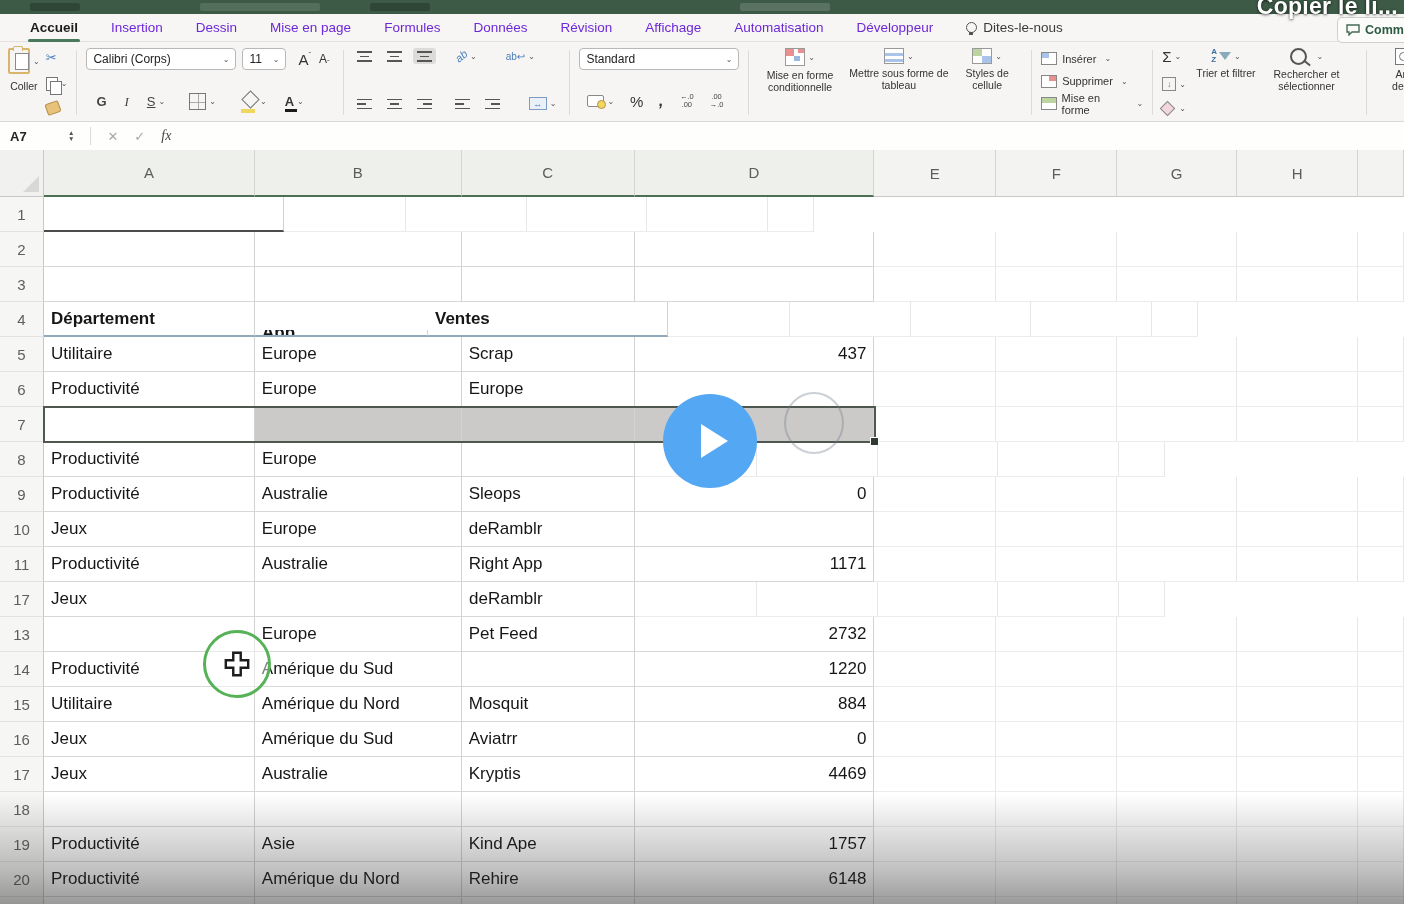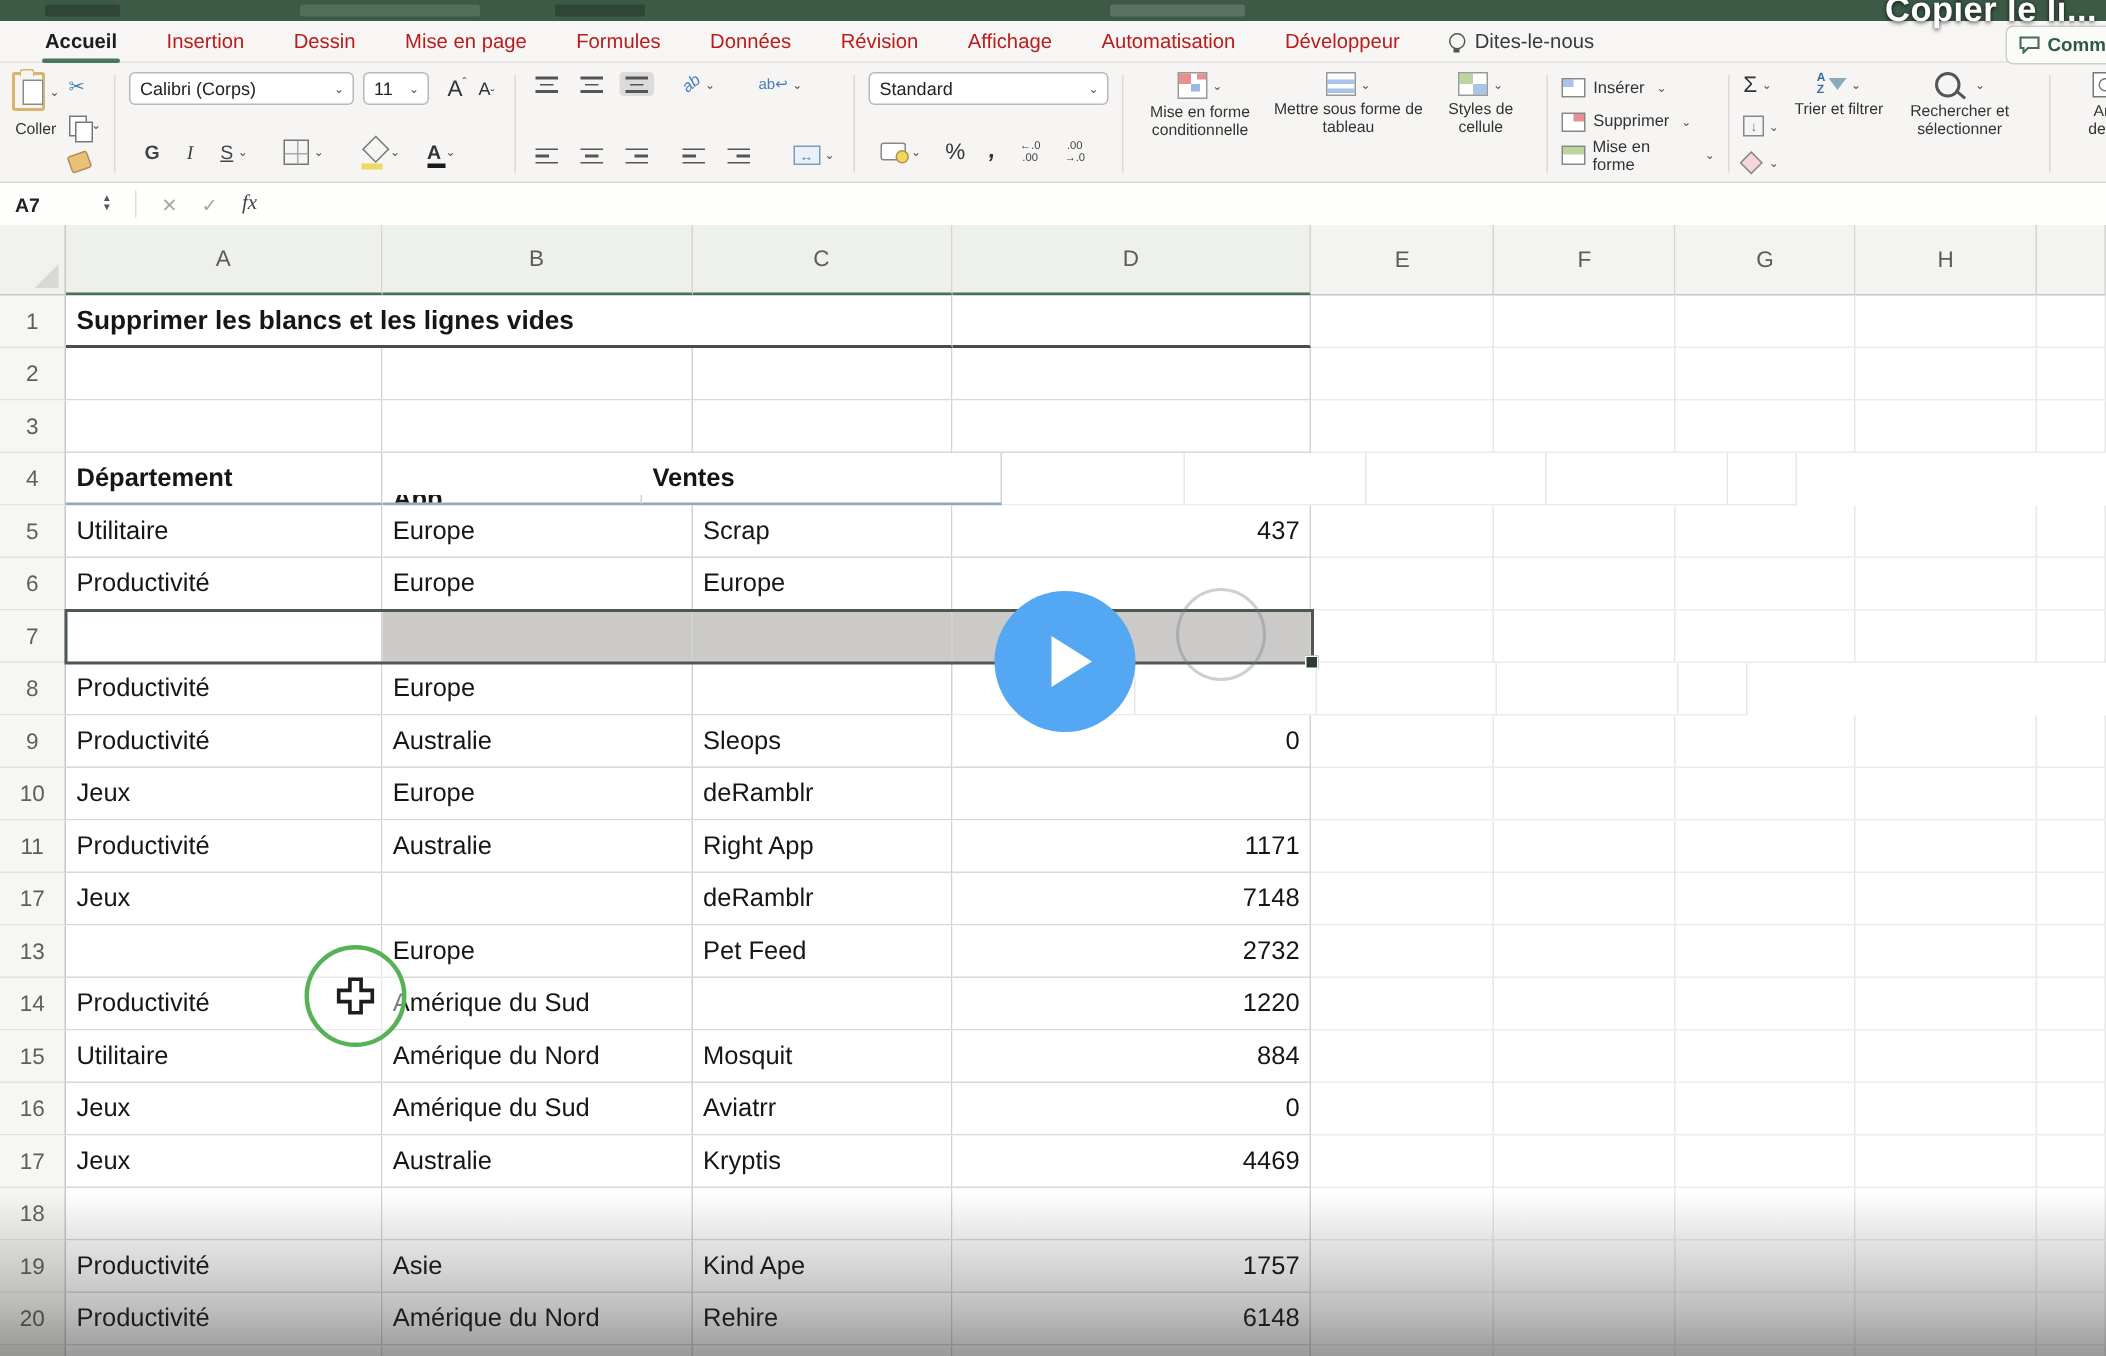--- a/index.html
+++ b/index.html
@@ -7,21 +7,21 @@
        font-family:"Liberation Sans",sans-serif;background:#f6f5f3;
        -webkit-font-smoothing:antialiased;}
   
   .titlebar{position:absolute;top:0;left:0;width:1404px;height:14px;background:#3d5a46;}
   .titlebar .blob{position:absolute;top:3px;height:8px;border-radius:2px;background:rgba(0,0,0,.22);}
   .overlay-title{position:absolute;top:-7px;right:6px;z-index:60;color:#fff;font-size:23px;font-weight:bold;
        text-shadow:0 1px 3px rgba(0,0,0,.55),0 0 2px rgba(0,0,0,.4);letter-spacing:.3px;}
   
   .tabbar{position:absolute;top:14px;left:0;width:1404px;height:28px;background:#f7f6f4;
        border-bottom:1px solid #e2e1df;display:flex;align-items:center;padding-left:30px;box-sizing:border-box;gap:33px;}
-  .tab{font-size:13.5px;color:#b91c1c;position:relative;cursor:default;white-space:nowrap;}
+  .tab{font-size:13.5px;color:#6d28d9;position:relative;cursor:default;white-space:nowrap;}
   .tab.active{color:#1c1c1c;font-weight:bold;}
   .tab.active::after{content:"";position:absolute;left:-2px;right:-2px;bottom:-7px;height:3px;background:#47795a;border-radius:2px;}
   .tellme{display:flex;align-items:center;gap:6px;font-size:13.5px;color:#3a3a3a;white-space:nowrap;}
   .bulb{width:9px;height:9px;border:1.5px solid #555;border-radius:50%;position:relative;}
   .bulb::after{content:"";position:absolute;left:2px;top:9px;width:4px;height:3px;background:#555;}
   .comments-btn{position:absolute;top:17px;left:1337px;z-index:55;height:24px;width:120px;background:#fbfbf9;
        border:1px solid #cfcfcd;border-radius:5px;display:flex;align-items:center;gap:5px;padding-left:8px;
        font-size:12.5px;color:#2d5a43;font-weight:bold;}
   
   .ribbon{position:absolute;top:42px;left:0;width:1404px;height:80px;background:#f6f5f3;
@@ -400,21 +400,20 @@
       <div class="colhead sel" style="width: 240px;">D</div>
       <div class="colhead" style="width: 122px;">E</div>
       <div class="colhead" style="width: 121px;">F</div>
       <div class="colhead" style="width: 120px;">G</div>
       <div class="colhead" style="width: 121px;">H</div>
       <div class="colhead" style="width: 46px;"></div>
     </div>
   <div>
       <div class="row rb-dark">
         <div class="rownum">1</div>
-        <div class="cell title" style="width: 591px;">Supprimer les blancs et les lignes vides</div>
         <div class="cell " style="width: 240px;"></div>
         <div class="filler" style="width: 122px;"></div>
         <div class="filler" style="width: 121px;"></div>
         <div class="filler" style="width: 120px;"></div>
         <div class="filler" style="width: 121px;"></div>
         <div class="filler" style="width: 46px;"></div>
       </div>
       <div class="row">
         <div class="rownum">2</div>
         <div class="cell " style="width: 211px;"></div>
@@ -531,21 +530,20 @@
         <div class="filler" style="width: 121px;"></div>
         <div class="filler" style="width: 120px;"></div>
         <div class="filler" style="width: 121px;"></div>
         <div class="filler" style="width: 46px;"></div>
       </div>
       <div class="row">
         <div class="rownum">17</div>
         <div class="cell " style="width: 211px;">Jeux</div>
         <div class="cell  " style="width: 207px;"></div>
         <div class="cell  " style="width: 173px;">deRamblr</div>
-        <div class="cell num " style="width: 240px;">7148</div>
         <div class="filler" style="width: 122px;"></div>
         <div class="filler" style="width: 121px;"></div>
         <div class="filler" style="width: 120px;"></div>
         <div class="filler" style="width: 121px;"></div>
         <div class="filler" style="width: 46px;"></div>
       </div>
       <div class="row">
         <div class="rownum">13</div>
         <div class="cell " style="width: 211px;"></div>
         <div class="cell  " style="width: 207px;">Europe</div>

